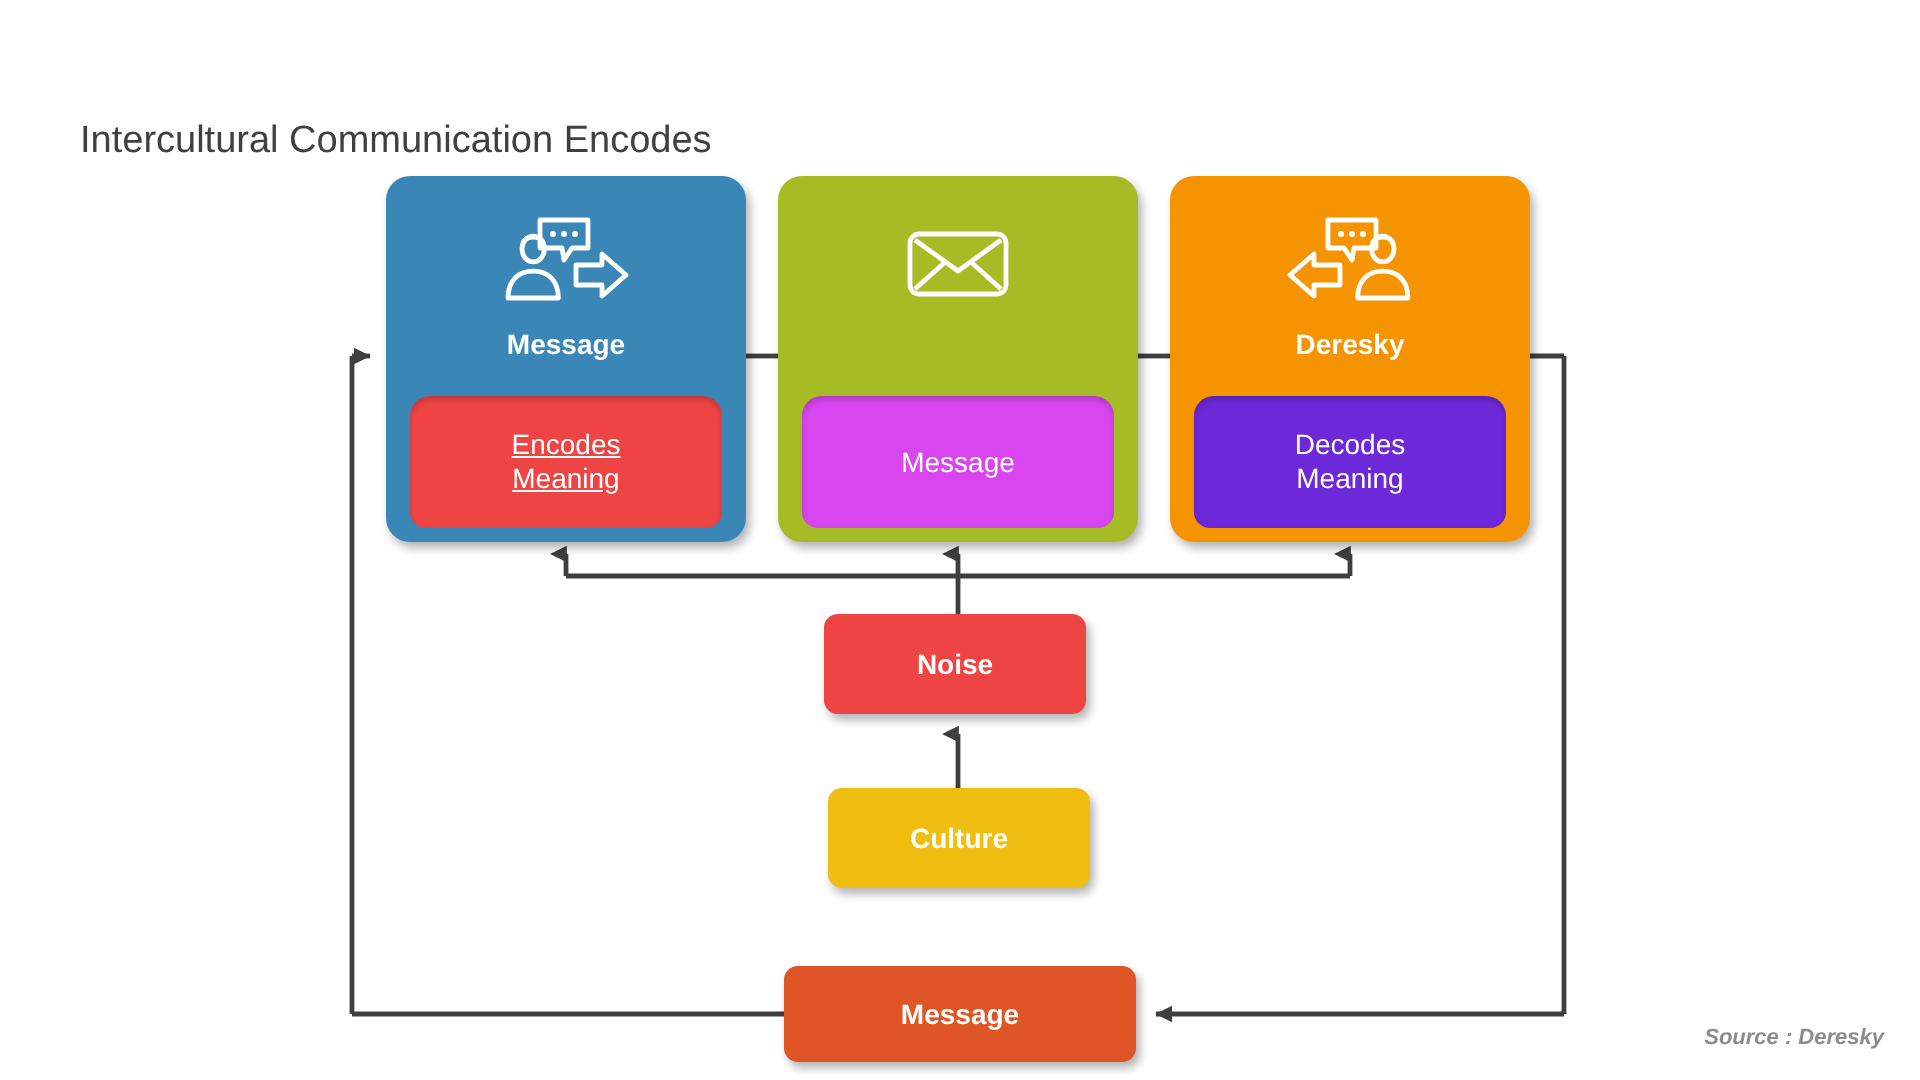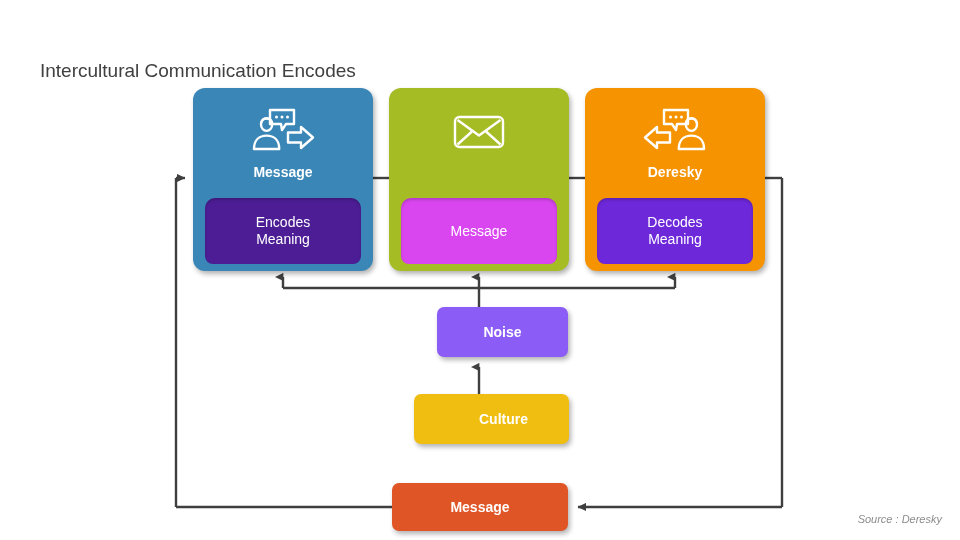--- a/index.html
+++ b/index.html
@@ -39,21 +39,21 @@
     font-weight: normal;
     color: #404040;
     white-space: nowrap;
   }
   #source {
     position: absolute;
     right: 18px;
     top: 513px;
     font-size: 11px;
     font-style: italic;
-    font-weight: normal;
+    font-weight: bold;
     color: #8c8c8c;
     white-space: nowrap;
   }
 
   
   #wires {
     position: absolute;
     left: 0;
     top: 0;
     width: 960px;
@@ -100,40 +100,40 @@
     align-items: center;
     justify-content: center;
     text-align: center;
     font-size: 14px;
     line-height: 17px;
     color: #ffffff;
     box-shadow: inset 0 2px 3px rgba(0,0,0,0.18);
   }
 
   #card-sender   { left: 193px; top: 88px; background: #3a87b7; }
-  #card-sender   .pillar-sub { background: #4c1d95; }
+  #card-sender   .pillar-sub { background: #ef4444; text-decoration: underline; }
   #card-medium   { left: 389px; top: 88px; background: #a6bc24; }
   #card-medium   .pillar-sub { background: #d946ef; }
   #card-receiver { left: 585px; top: 88px; background: #f59300; }
   #card-receiver .pillar-sub { background: #6d28d9; }
 
   
   .chip {
     position: absolute;
     border-radius: 7px;
     display: flex;
     align-items: center;
     justify-content: center;
     color: #ffffff;
     font-size: 14px;
     font-weight: bold;
     box-shadow: 2px 3px 5px rgba(0,0,0,0.30);
   }
-  #chip-noise    { left: 437px; top: 307px; width: 131px; height: 50px; background: #8b5cf6; }
-  #chip-culture  { left: 414px; top: 394px; width: 131px; height: 50px; background: #efbe11; padding-left: 24px; }
+  #chip-noise    { left: 412px; top: 307px; width: 131px; height: 50px; background: #ef4444; }
+  #chip-culture  { left: 414px; top: 394px; width: 131px; height: 50px; background: #efbe11; }
   #chip-feedback { left: 392px; top: 483px; width: 176px; height: 48px; background: #e05526; }
 </style>
 </head>
 <body>
 
 <div id="slide">
 
   <div id="subtitle">Intercultural Communication Encodes</div>
 
   <svg id="wires" viewBox="0 0 960 540" xmlns="http://www.w3.org/2000/svg">

